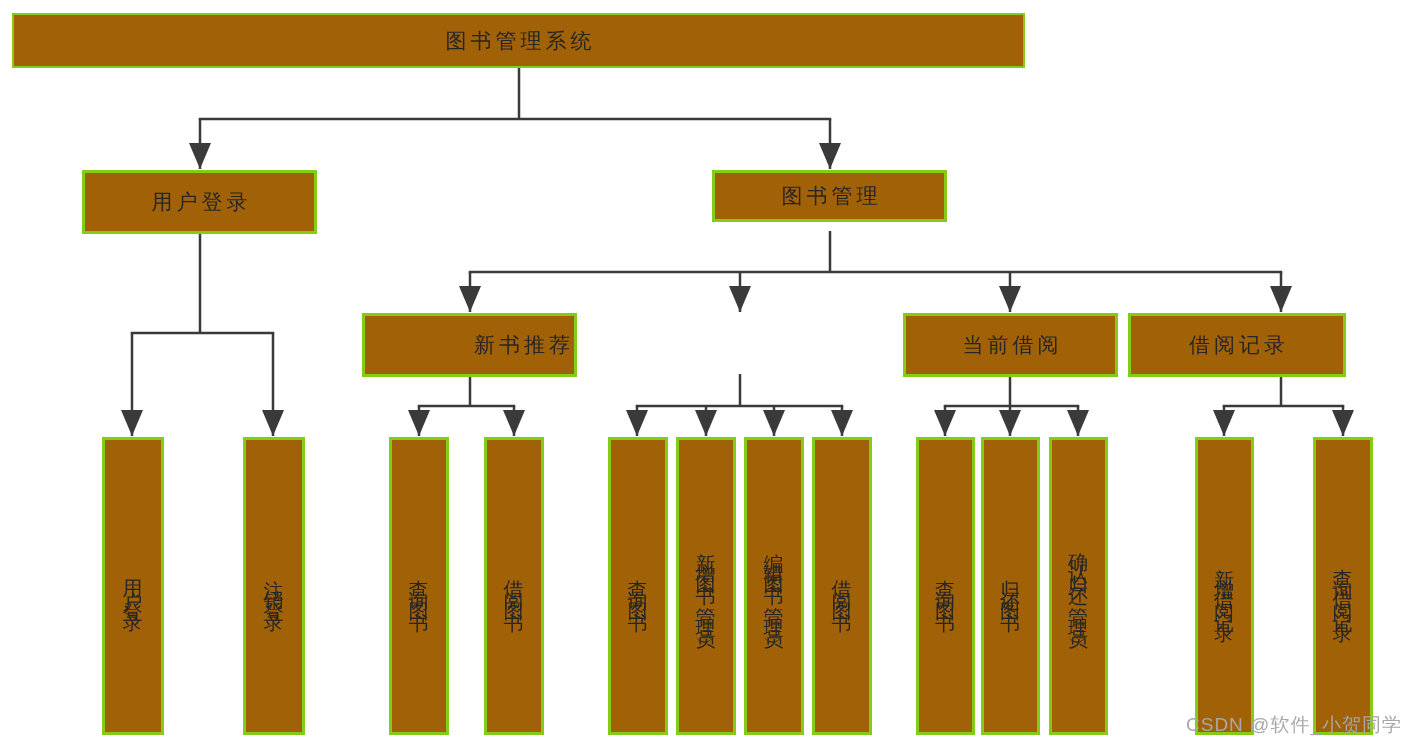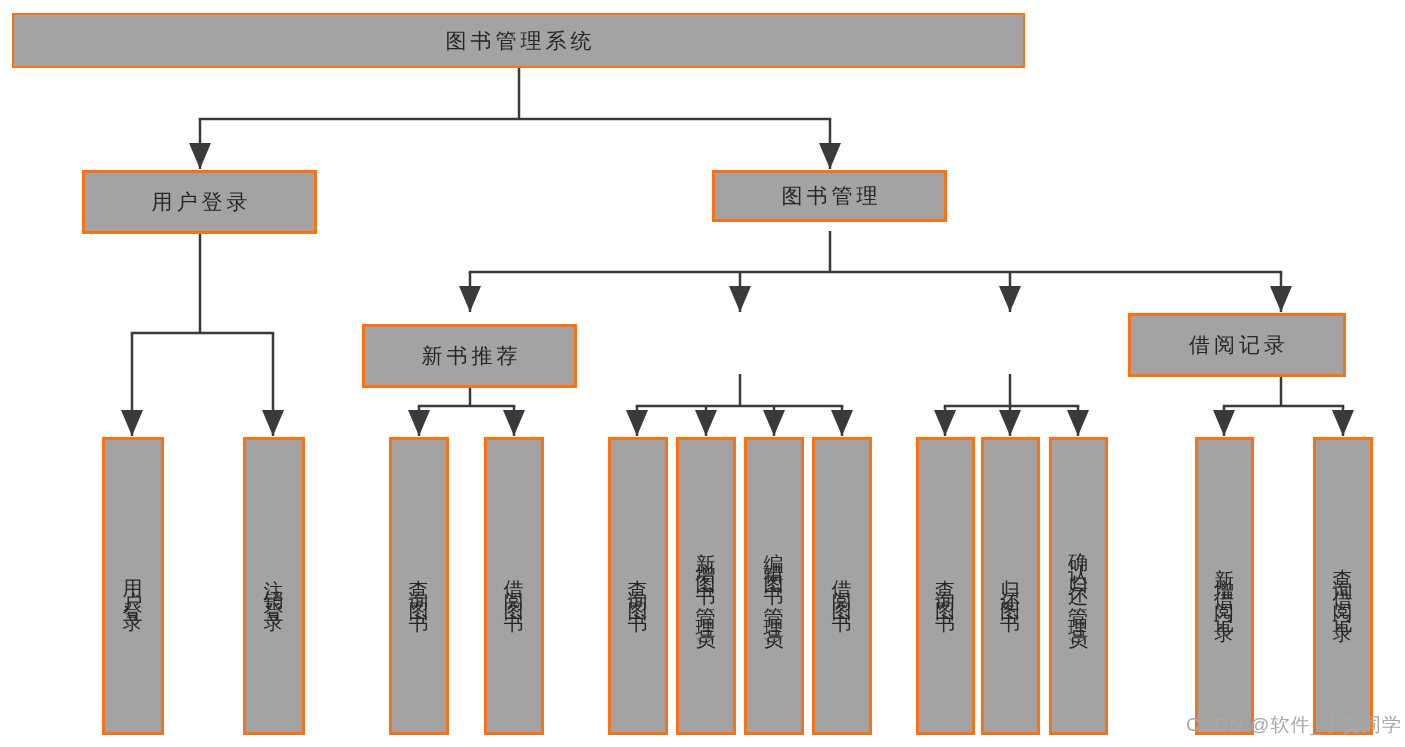--- a/index.html
+++ b/index.html
@@ -7,22 +7,22 @@
     position:relative;
     width:1405px;height:747px;
     background:#ffffff;
     font-family:"Liberation Sans","DejaVu Sans",sans-serif;
     overflow:hidden;
   }
   svg.wires{position:absolute;left:0;top:0;width:1405px;height:747px;}
   .box{
     position:absolute;
     box-sizing:border-box;
-    background:#a3a3a3;
-    border:3px solid #f97316;
+    background:#a16207;
+    border:3px solid #84cc16;
     display:flex;align-items:center;justify-content:center;
     color:#262626;
     text-align:center;
   }
   .hlabel{font-size:21px;letter-spacing:4px;text-indent:4px;white-space:nowrap;}
   .root{border-width:2.5px;}
   .vbox span{
     writing-mode:vertical-rl;
     letter-spacing:11px;
     line-height:1;
@@ -97,22 +97,25 @@
     <span>图书管理系统</span>
   </div>
 
   <div class="box hlabel" style="left:82px;top:170px;width:235px;height:64px;">
     <span>用户登录</span>
   </div>
   <div class="box hlabel" style="left:712px;top:170px;width:235px;height:52px;">
     <span>图书管理</span>
   </div>
 
-  <div class="box hlabel" style="left:362px;top:324px;width:215px;height:64px;">
+  <div class="box hlabel" style="left:362px;top:313px;width:215px;height:64px;justify-content:flex-end;">
     <span>新书推荐</span>
+  </div>
+  <div class="box hlabel" style="left:903px;top:313px;width:215px;height:64px;">
+    <span>当前借阅</span>
   </div>
   <div class="box hlabel" style="left:1128px;top:313px;width:218px;height:64px;">
     <span>借阅记录</span>
   </div>
 
   <div class="box vbox" style="left:102px;top:437px;width:62px;height:298px;">
     <span>用户登录</span>
   </div>
   <div class="box vbox" style="left:243px;top:437px;width:62px;height:298px;">
     <span>注销登录</span>

